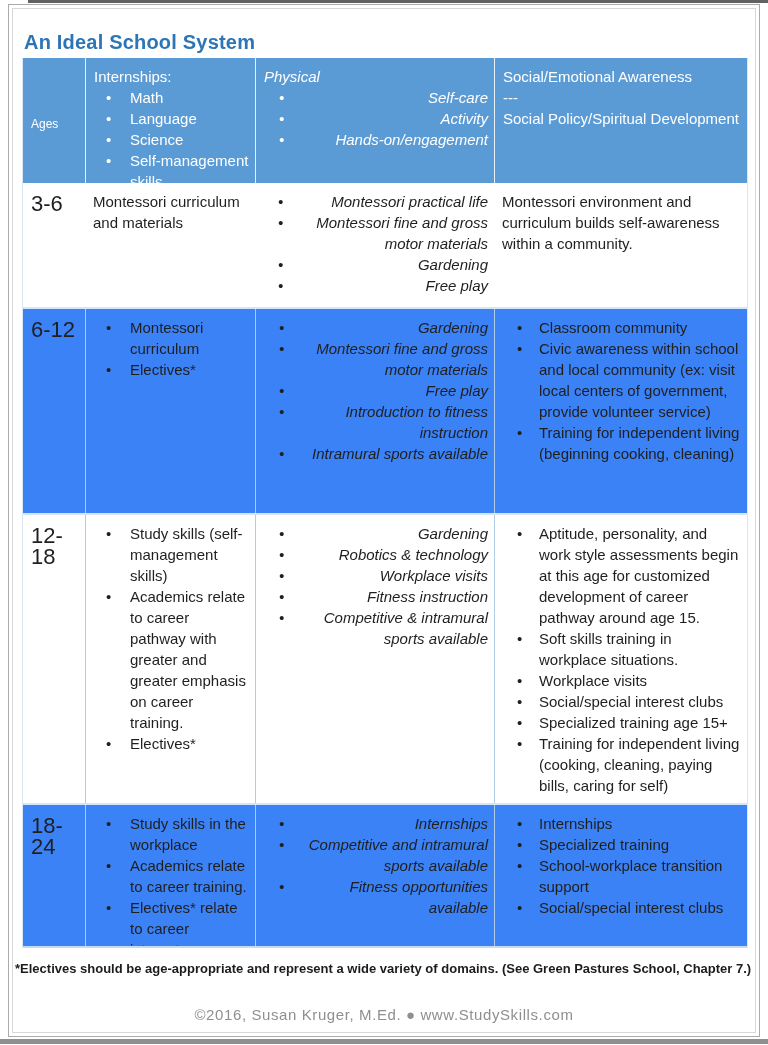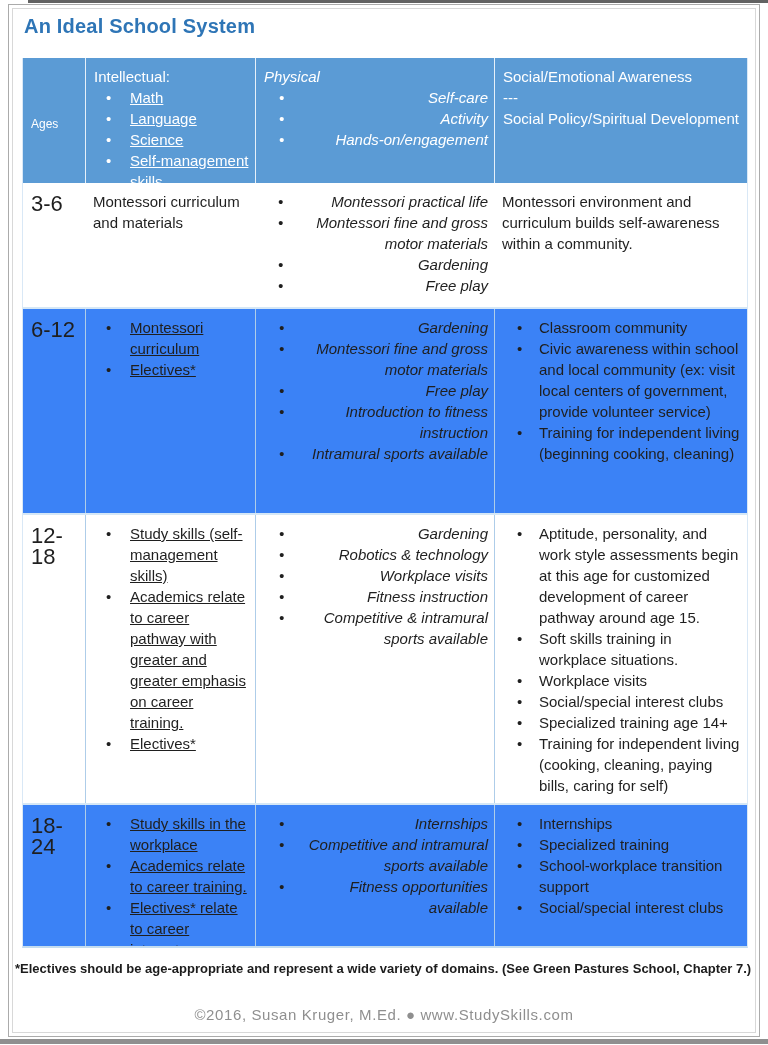--- a/index.html
+++ b/index.html
@@ -6,21 +6,21 @@
   .page {
     position:relative; width:768px; height:1045px; background:#ffffff;
     overflow:hidden; font-family:"Liberation Sans", sans-serif; color:#1f1f1f;
   }
   
   .frame { position:absolute; top:4px; left:8px; right:8px; bottom:8px;
            border:1px solid #ababab; box-shadow: inset 0 0 0 3px #ffffff, inset 0 0 0 4px #d8d8d8; pointer-events:none; }
   .edge-top { position:absolute; top:0; left:28px; right:0; height:3px; background:#626262; }
   .edge-bottom { position:absolute; left:0; right:0; bottom:1px; height:5px; background:#8f8f8f; }
 
-  .title { position:absolute; left:24px; top:15px; font-size:20px; font-weight:bold; color:#2e75b6; letter-spacing:0.2px; }
+  .title { position:absolute; left:24px; top:31px; font-size:20px; font-weight:bold; color:#2e75b6; letter-spacing:0.2px; }
 
   .table { position:absolute; left:22px; top:58px; width:724px;
            border-left:1px solid #d9e8f6; border-right:1px solid #d9e8f6; border-bottom:2px solid #c4dcef; }
   .trow { display:flex; box-sizing:border-box; overflow:hidden; }
   .thead { background:#5b9bd5; color:#ffffff; height:125px; }
   .r-white { background:#ffffff; }
   .r-blue  { background:#3b82f6; }
   .body-row { border-top:2px solid #d5e7f6; }
 
   .cell { box-sizing:border-box; padding:8px 6px 0 8px; font-size:15px; line-height:21px; overflow:hidden; }
@@ -32,21 +32,21 @@
   .body-row .c-int, .body-row .c-phys, .body-row .c-soc { border-left:1px solid #aecde9; }
 
   .ages-head { display:flex; align-items:center; font-size:12px; }
   .age-label { font-size:22px; padding-top:2px; }
 
   ul.blist { list-style:none; margin:0; padding:0; }
   ul.blist li { position:relative; margin:0; }
   ul.blist li::before { content:"•"; position:absolute; }
   .thead ul.blist li { padding-left:36px; }
   .thead ul.blist li::before { left:13px; color:#ffffff; }
-  .c-int ul.blist li { padding-left:36px;text-decoration:underline; }
+  .c-int ul.blist li { padding-left:36px; }
   .c-int ul.blist li::before { left:12px; }
   .c-phys ul.blist li { padding-left:40px;text-align:right; }
   .c-phys ul.blist li::before { left:15px; }
   .c-soc ul.blist li { padding-left:36px; }
   .c-soc ul.blist li::before { left:14px; }
   p.plain { margin:0; }
 
   .footnote { position:absolute; left:15px; top:961px; width:738px; font-size:13px; font-weight:600; color:#1c1c1c; }
   .copyright { position:absolute; left:0; top:1006px; width:768px; text-align:center;
                font-size:15px; color:#8f8f8f; letter-spacing:0.6px; }
@@ -61,21 +61,21 @@
 
   <div class="title">An Ideal School System</div>
 
   <div class="table">
 
     <div class="trow thead">
       <div class="cell c-ages ages-head">
         <span>Ages</span>
       </div>
       <div class="cell c-int">
-        <div>Intellectual:</div>
+        <div>Internships:</div>
         <ul class="blist">
           <li>Math</li>
           <li>Language</li>
           <li>Science</li>
           <li>Self-management skills</li>
         </ul>
       </div>
       <div class="cell c-phys">
         <div>Physical</div>
         <ul class="blist">
@@ -158,21 +158,21 @@
           <li>Fitness instruction</li>
           <li>Competitive &amp; intramural sports available</li>
         </ul>
       </div>
       <div class="cell c-soc">
         <ul class="blist">
           <li>Aptitude, personality, and work style assessments begin at this age for customized development of career pathway around age 15.</li>
           <li>Soft skills training in workplace situations.</li>
           <li>Workplace visits</li>
           <li>Social/special interest clubs</li>
-          <li>Specialized training age 14+</li>
+          <li>Specialized training age 15+</li>
           <li>Training for independent living (cooking, cleaning, paying bills, caring for self)</li>
         </ul>
       </div>
     </div>
 
     <div class="trow r-blue body-row" style="height:143px">
       <div class="cell c-ages">
         <div class="age-label">18-24</div>
       </div>
       <div class="cell c-int">

